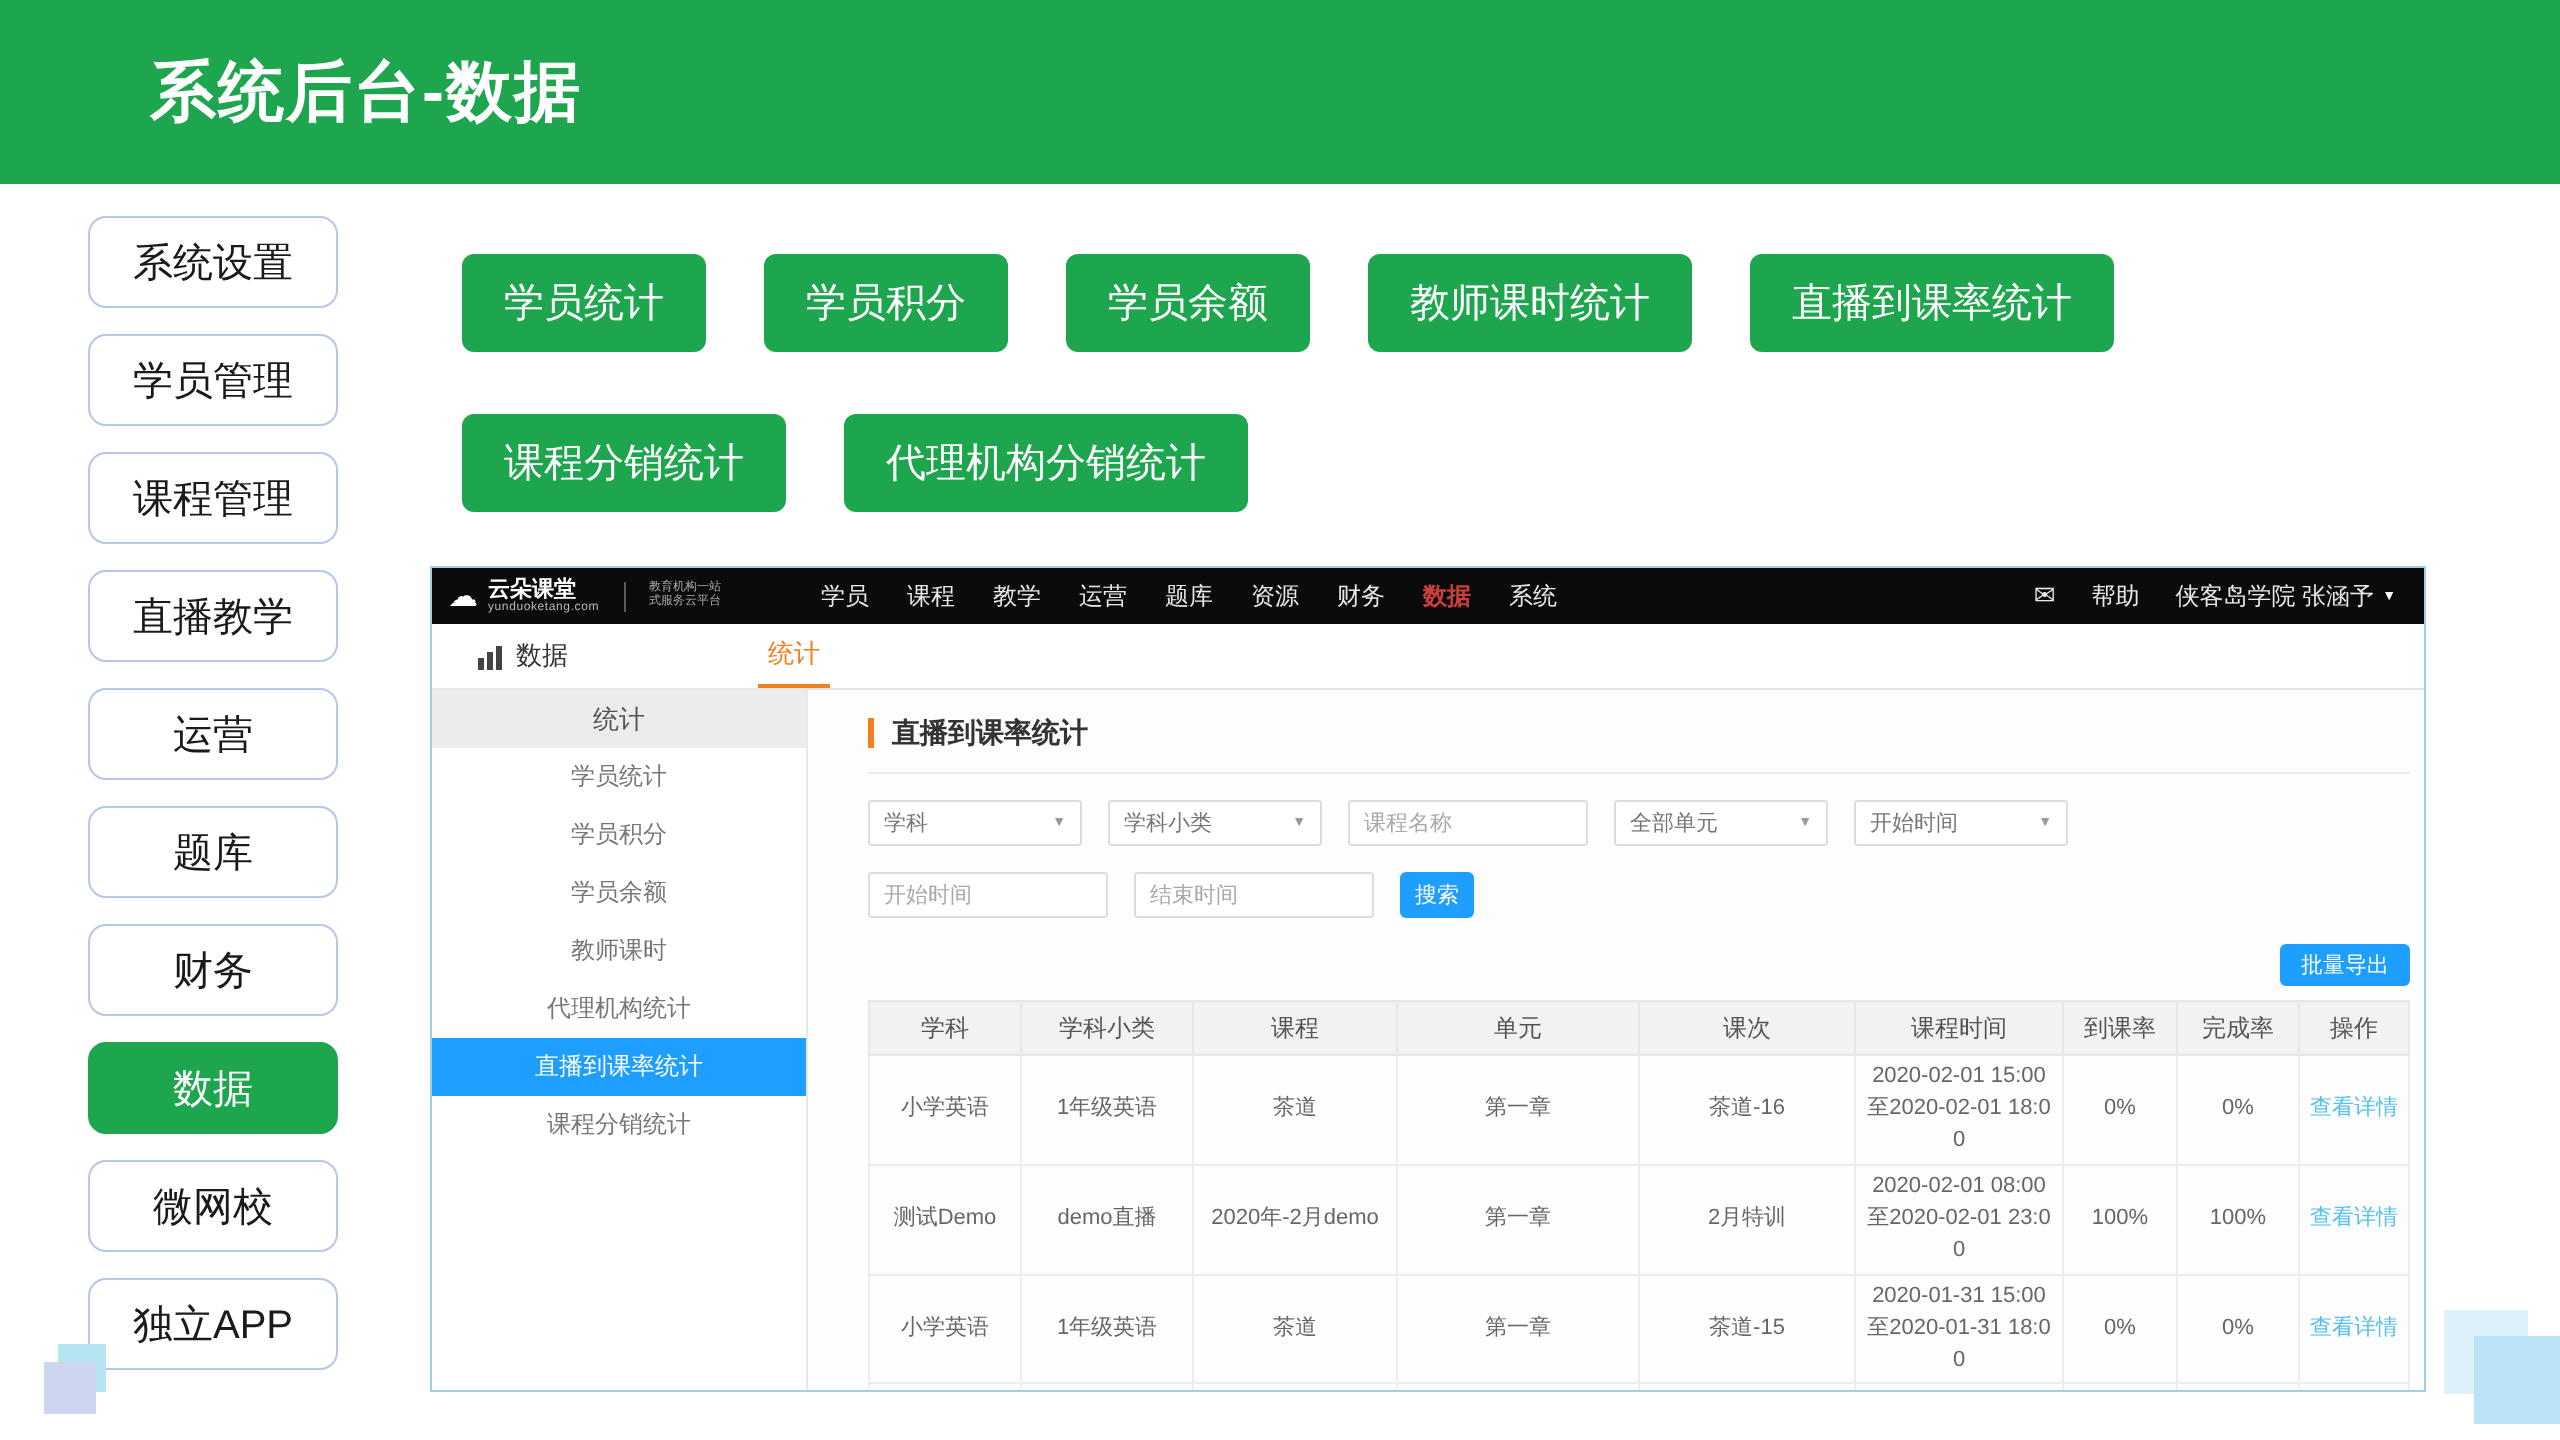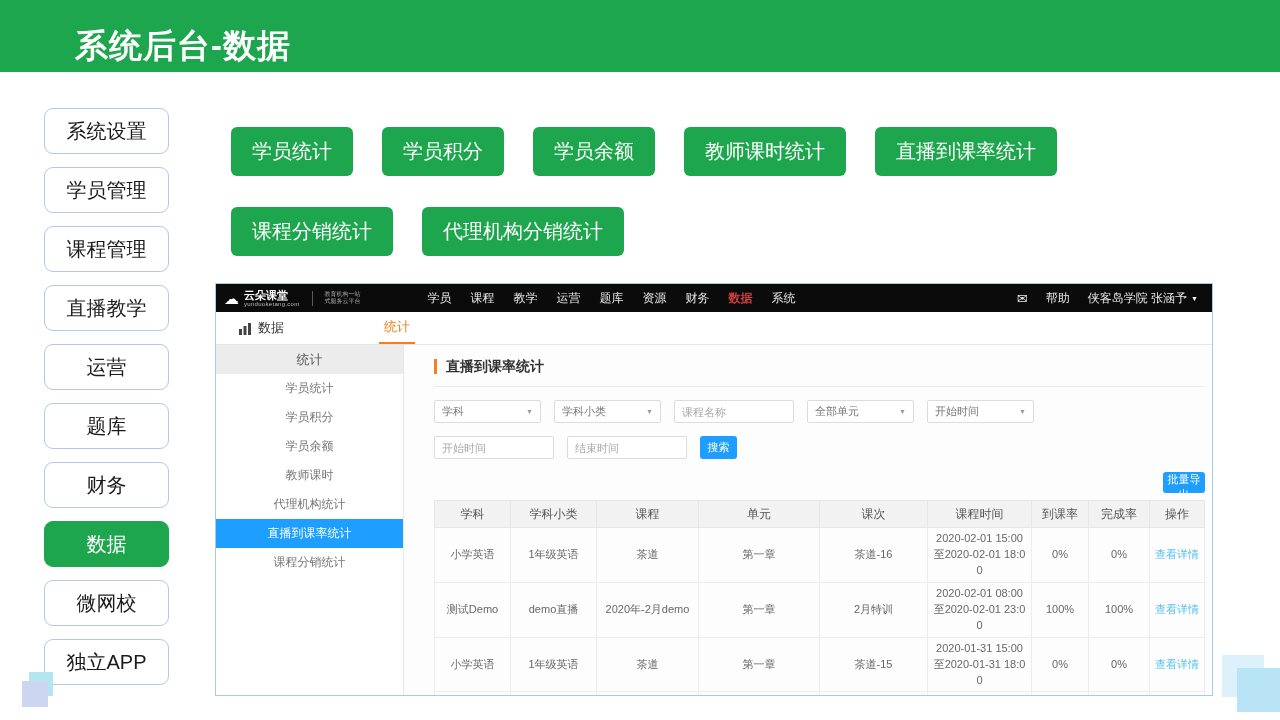--- a/index.html
+++ b/index.html
@@ -3,21 +3,21 @@
 <meta charset="utf-8">
 <style>
   * { margin:0; padding:0; box-sizing:border-box; }
   html,body { width:1280px; height:720px; }
   body {
     font-family:"Liberation Sans","DejaVu Sans",sans-serif;
     background:#ffffff; position:relative; overflow:hidden;
   }
 
   
-  .slide-header { position:absolute; left:0; top:0; width:1280px; height:72px; background:#1ea64e; }
+  .slide-header { position:absolute; left:0; top:0; width:1280px; height:92px; background:#1ea64e; }
   .slide-title { position:absolute; left:75px; top:0; height:92px; line-height:92px;
     color:#fff; font-size:33px; font-weight:600; letter-spacing:1px; }
 
   
   .slide-sidebar { position:absolute; left:44px; top:108px; width:125px; display:flex; flex-direction:column; gap:13px; }
   .side-btn { width:125px; height:46px; background:#fff; border:1px solid #b7c5ea; border-radius:9px;
     display:flex; align-items:center; justify-content:center; font-size:20px; color:#1a1a1a; cursor:pointer; }
   .side-btn.active { background:#1ea64e; border-color:#1ea64e; color:#fff; }
 
   
@@ -33,21 +33,21 @@
 
   
   .nav { height:28px; background:#0b0b0b; display:flex; align-items:center; color:#e8e8e8; padding:0 14px 0 8px; }
   .logo { display:flex; align-items:center; gap:5px; cursor:pointer; }
   .logo-cloud { color:#fff; font-size:15px; line-height:1; }
   .logo-text { display:flex; flex-direction:column; line-height:1.1; }
   .logo-name { font-size:11px; font-weight:bold; color:#fff; }
   .logo-domain { font-size:6px; color:#bbb; letter-spacing:.3px; }
   .logo-sep { width:1px; height:15px; background:#5a5a5a; margin:0 7px; }
   .logo-tagline { display:flex; flex-direction:column; line-height:1.25; font-size:6px; color:#aaa; }
-  .nav-menu { display:flex; gap:15px; margin-left:65px; font-size:12px; }
+  .nav-menu { display:flex; gap:15px; margin-left:48px; font-size:12px; }
   .nav-item { cursor:pointer; padding:0 2px; color:#e8e8e8; }
   .nav-item.active { color:#cf3e3e; font-weight:bold; }
   .nav-right { margin-left:auto; display:flex; align-items:center; gap:18px; font-size:12px; }
   .mail-ico { font-size:13px; cursor:pointer; }
   .nav-account { display:flex; align-items:center; gap:4px; cursor:pointer;justify-content:flex-end; }
   .caret { font-size:7px; color:#fff; }
 
   
   .crumb-row { height:33px; border-bottom:1px solid #e6e6e6; display:flex; align-items:stretch; padding-left:22px; background:#fff; }
   .crumb { display:flex; align-items:center; gap:6px; }
@@ -72,21 +72,21 @@
   .f-select { width:107px; height:23px; border:1px solid #dcdcdc; border-radius:2px; background:#fff;
     display:flex; align-items:center; justify-content:space-between; padding:0 7px; font-size:11px; color:#777; cursor:pointer; }
   .f-select .caret2 { font-size:7px; color:#999; }
   .f-input { width:120px; height:23px; border:1px solid #dcdcdc; border-radius:2px; padding:0 7px;
     font-size:11px; color:#555; font-family:inherit; }
   .f-input::placeholder { color:#a9a9a9; }
   .btn-search { width:37px; height:23px; background:#1e9fff; color:#fff; border:none; border-radius:3px;
     font-size:11px; cursor:pointer; font-family:inherit; }
 
   .export-row { display:flex; justify-content:flex-end; margin-top:13px; }
-  .btn-export { width:42px; height:21px; background:#1e9fff; color:#fff; border:none; border-radius:3px;
+  .btn-export { width:65px; height:21px; background:#1e9fff; color:#fff; border:none; border-radius:3px;
     font-size:11px; cursor:pointer; font-family:inherit; }
 
   table.stat { margin-top:7px; width:770px; border-collapse:collapse; table-layout:fixed; }
   table.stat th { background:#f2f2f2; height:27px; font-size:12px; color:#555; font-weight:normal;
     border:1px solid #e7e7e7; }
   table.stat td { font-size:11px; color:#666; text-align:center; border:1px solid #ededed;
     padding:3px 4px; height:32px; line-height:1.45; }
   td.time-cell { word-break:break-all; }
   .link { color:#55c1ec; cursor:pointer; }
   col.c1{width:76px} col.c2{width:86px} col.c3{width:102px} col.c4{width:121px} col.c5{width:108px}

